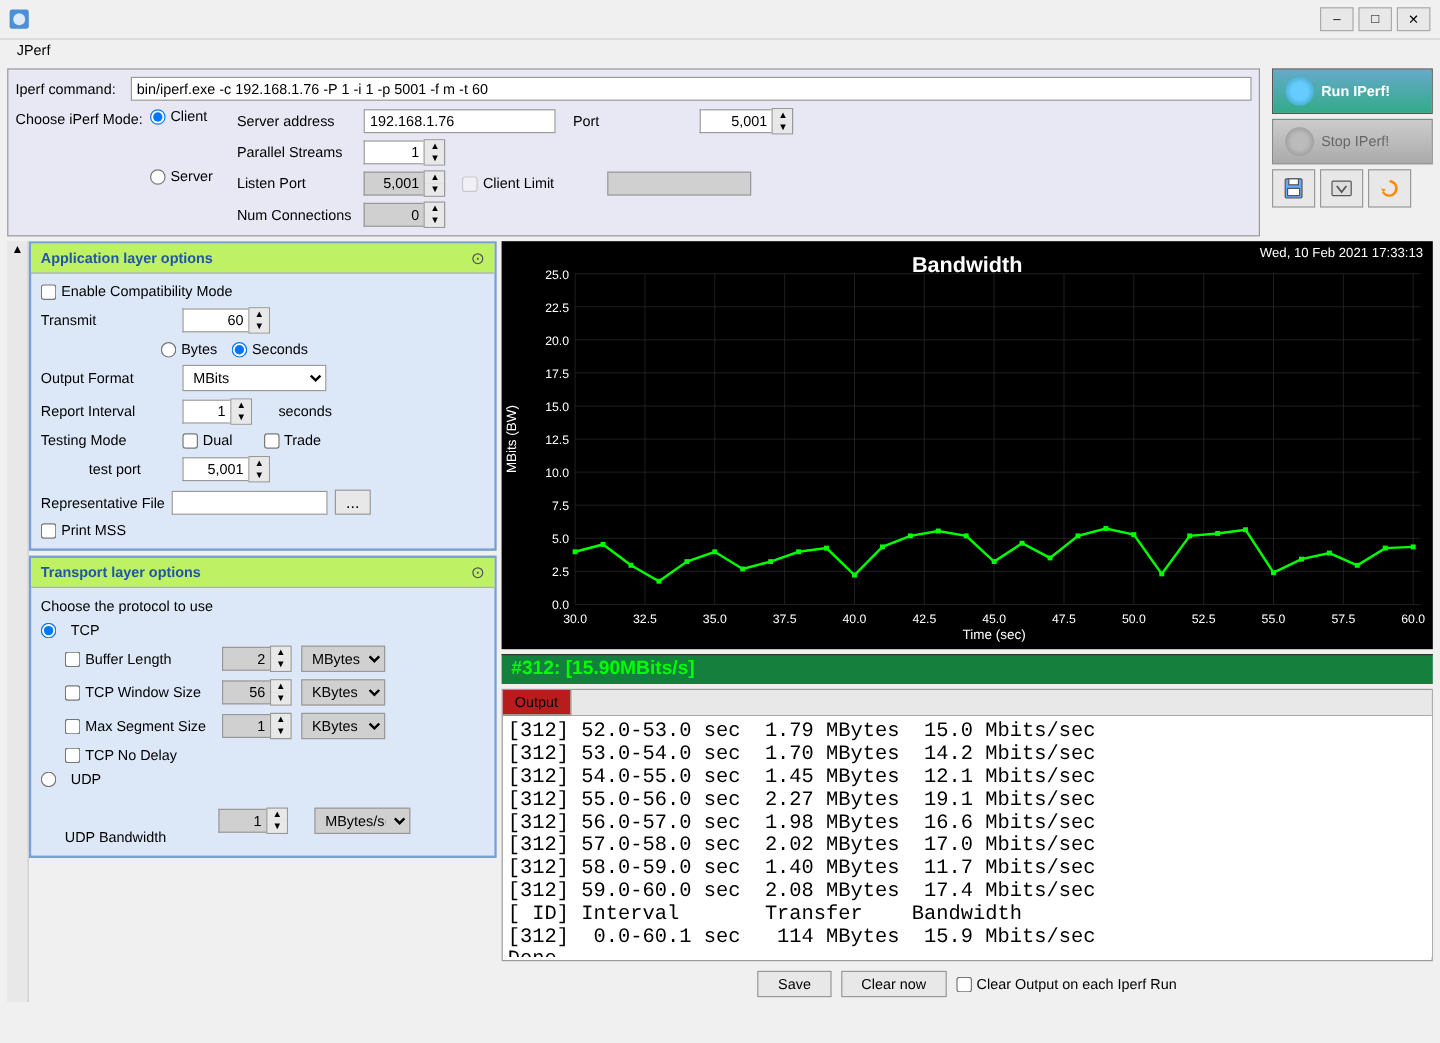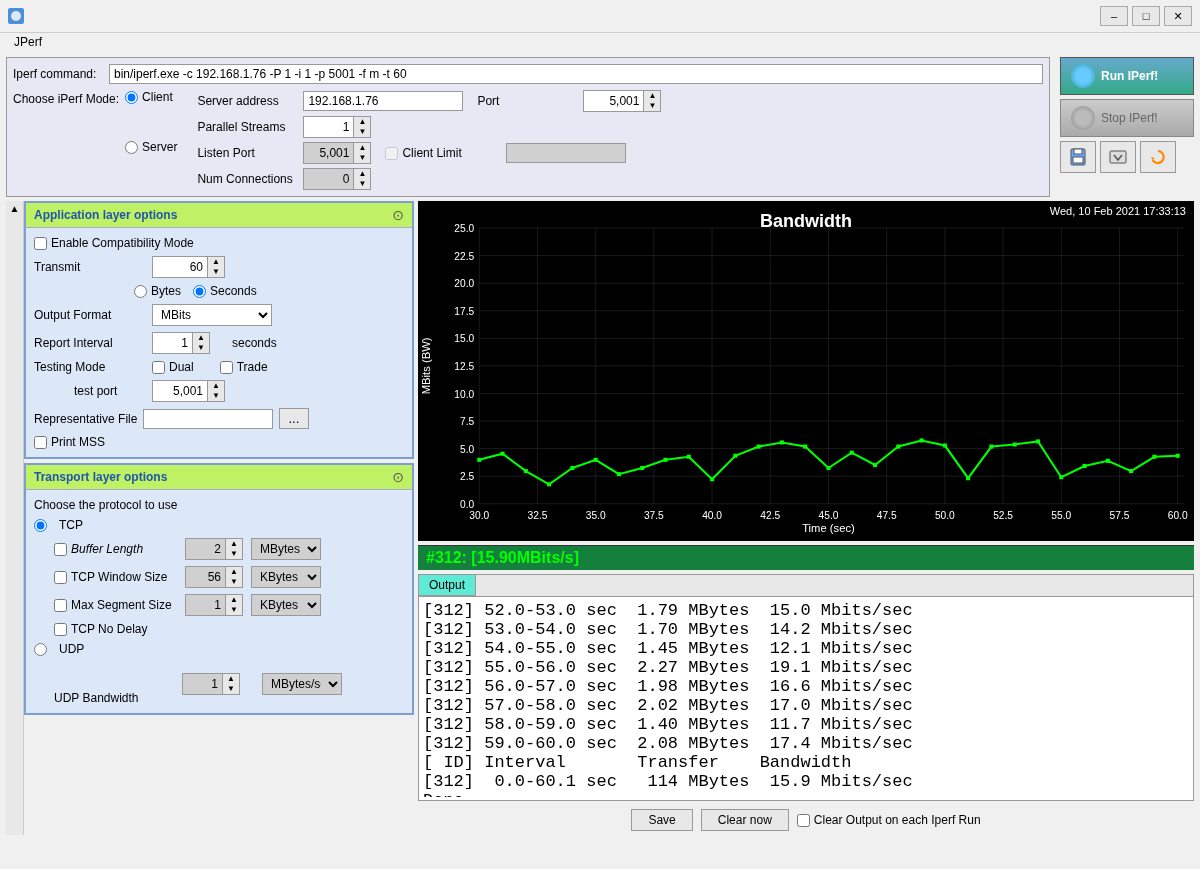--- a/index.html
+++ b/index.html
@@ -57,35 +57,35 @@
     
     .field-row { display: flex; align-items: center; gap: 18px; }
     .field-label { min-width: 100px; }
     .field-input { padding: 2px 4px; border: 1px solid #999; background: white; }
     .checkbox-row { display: flex; align-items: center; gap: 4px; }
     .radio-row { display: flex; align-items: center; gap: 12px; }
     .radio-group { display: flex; align-items: center; gap: 4px; }
     
     select { padding: 2px 4px; border: 1px solid #999; background: white; font-size: 12px; }
     
-    .spinner-input { display: flex; }
+    .spinner-input { display: flex; align-items: center; }
     .spinner-input input { width: 50px; text-align: right; padding: 2px 4px; border: 1px solid #999; border-right: none; background: white; }
     .spinner-btns { display: flex; flex-direction: column; border: 1px solid #999; background: #e8e8e8; }
     .spinner-btn { width: 16px; height: 10px; display: flex; align-items: center; justify-content: center; font-size: 8px; cursor: pointer; background: #e8e8e8; border: none; line-height: 1; }
     
     .right-panel { flex: 1; display: flex; flex-direction: column; gap: 4px; }
     
     .chart-area { background: black; position: relative; height: 340px; overflow: hidden; }
     .chart-timestamp { position: absolute; top: 4px; right: 8px; color: white; font-size: 11px; }
     .chart-title { position: absolute; top: 10px; left: 50%; transform: translateX(-50%); color: white; font-size: 18px; font-weight: bold; }
     
     .bandwidth-bar { background: #15803d; padding: 3px 8px; color: #00ff00; font-size: 16px; font-weight: bold; border-top: 1px solid #333; }
     
     .output-area { border: 1px solid #999; background: white; }
-    .output-tab { background: #5eead4; border-bottom: 1px solid #999; padding: 3px 10px; font-size: 12px; display: inline-block; border-right: 1px solid #999; }
+    .output-tab { background: #b91c1c; border-bottom: 1px solid #999; padding: 3px 10px; font-size: 12px; display: inline-block; border-right: 1px solid #999; }
     .output-text { background: white; padding: 4px; font-family: 'Courier New', monospace; font-size: 17px; height: 200px; overflow-y: scroll; white-space: pre; color: black; }
     
     .output-controls { display: flex; align-items: center; gap: 8px; padding: 4px 0; justify-content: center; }
     .output-btn { padding: 3px 16px; border: 1px solid #999; background: #e8e8e8; cursor: pointer; font-size: 12px; }
     .output-check { display: flex; align-items: center; gap: 4px; }
 
     input[type="text"], input[type="number"] { font-size: 12px; }
     
     .content-with-scroll { display: flex; gap: 0; }
     
@@ -333,21 +333,21 @@
             <span class="panel-collapse-btn">⊙</span>
           </div>
           <div class="panel-content">
             <label>Choose the protocol to use</label>
             <div class="radio-row">
               <input type="radio" name="protocol" checked="" style="">
               <label>TCP</label>
             </div>
             <div class="checkbox-row indent">
               <input type="checkbox" style="">
-              <label style="min-width:110px;font-style:italic;">Buffer Length</label>
+              <label style="min-width:110px;">Buffer Length</label>
               <div class="spinner-input">
                 <input type="text" value="2" style="width: 40px; text-align: right; padding: 2px 4px; border-top: 1px solid rgb(153, 153, 153); border-bottom: 1px solid rgb(153, 153, 153); border-left: 1px solid rgb(153, 153, 153); border-image: initial; border-right: none; background: rgb(208, 208, 208);">
                 <div class="spinner-btns" style="background:#d0d0d0;">
                   <button class="spinner-btn">▲</button>
                   <button class="spinner-btn">▼</button>
                 </div>
               </div>
               <select style="margin-left:4px; width:70px; background:#d0d0d0;">
                 <option>MBytes</option>
                 <option>KBytes</option>

